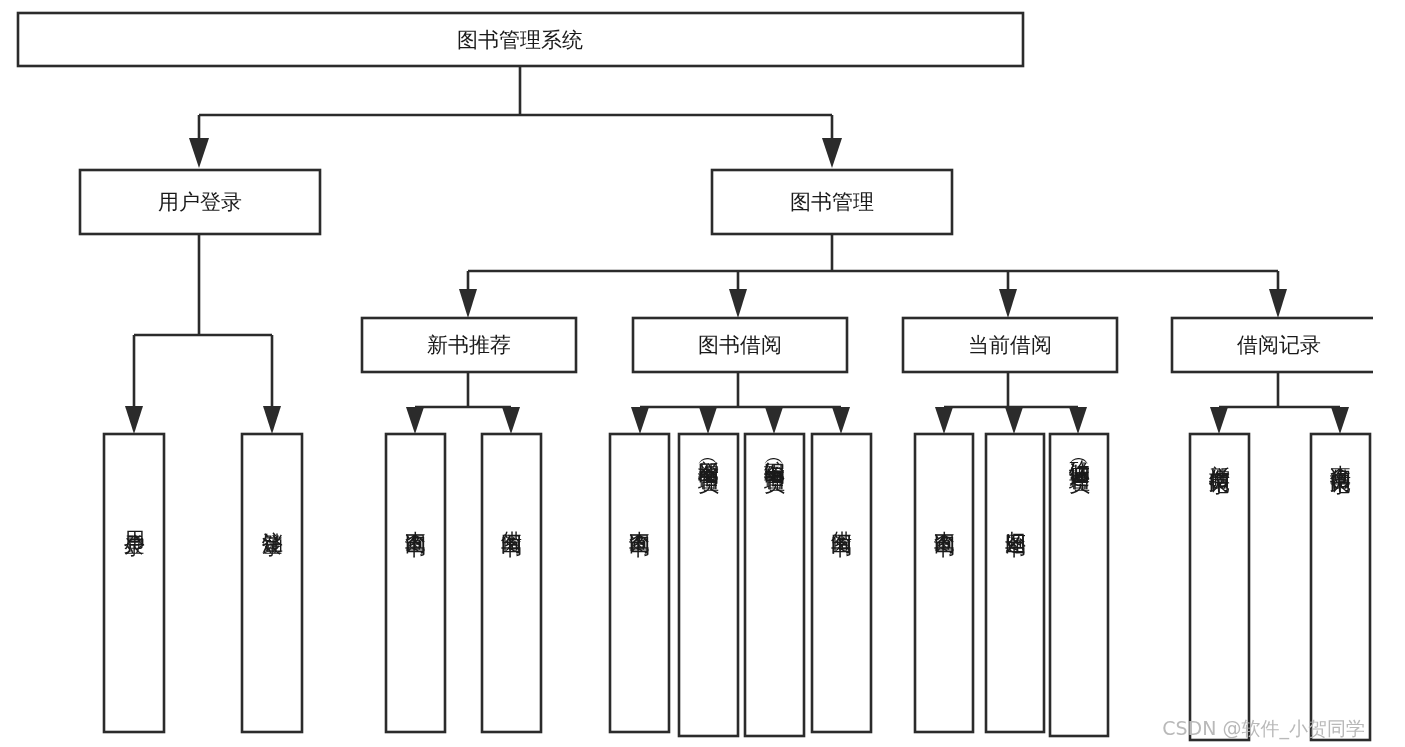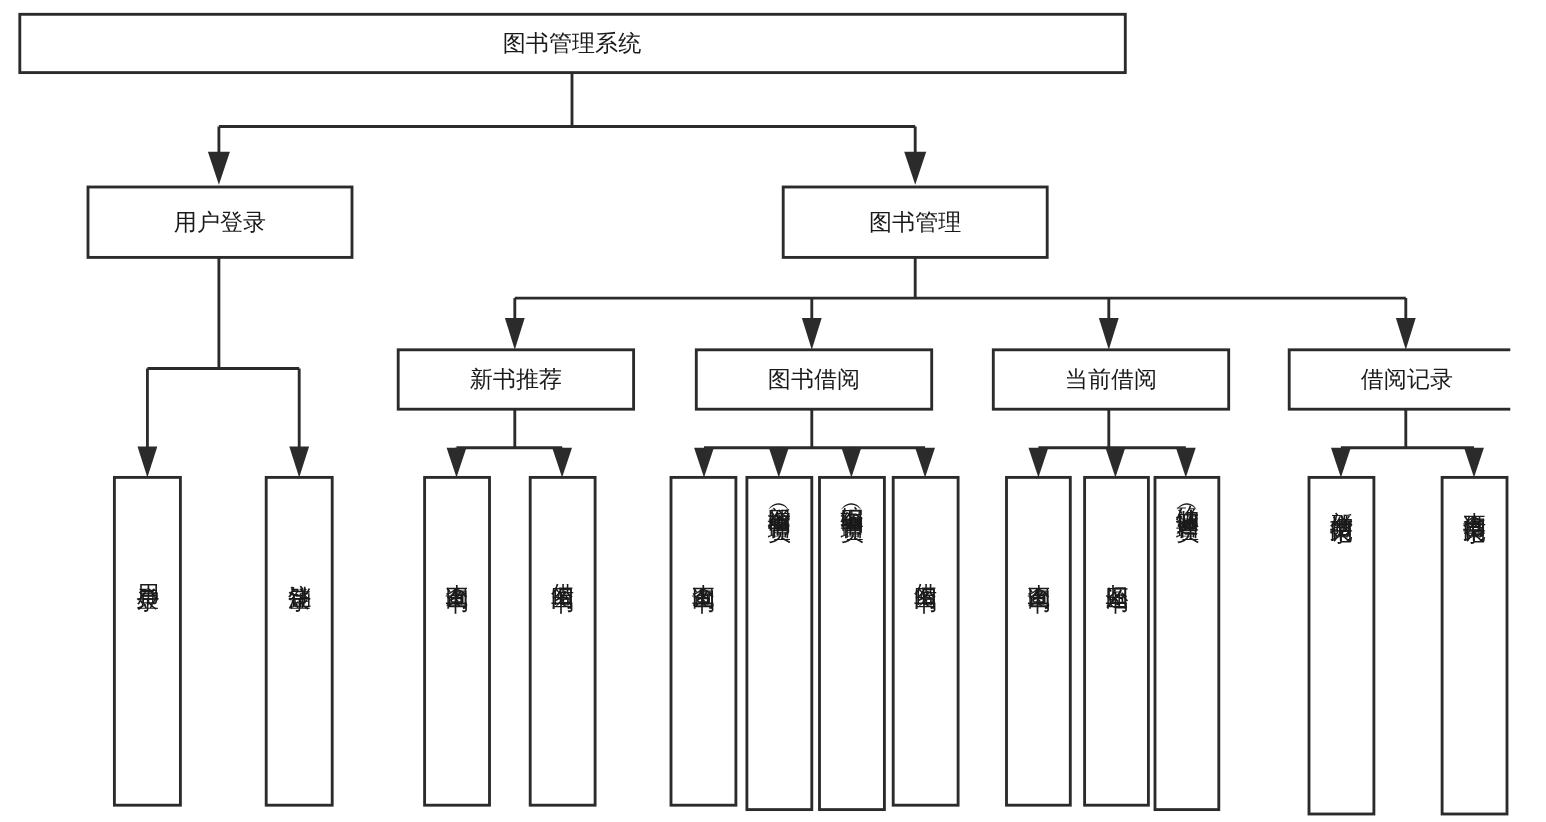--- a/index.html
+++ b/index.html
@@ -203,14 +203,15 @@
   <div class="node-label-v" style="left:774px; top:443px;">编辑图书（管理员）</div>
   <div class="node-label-v" style="left:841px; top:514px;">借阅图书</div>
 
   <div class="node-label-v" style="left:944px; top:514px;">查询图书</div>
   <div class="node-label-v" style="left:1015px; top:514px;">归还图书</div>
   <div class="node-label-v" style="left:1079px; top:443px;">确认归还（管理员）</div>
 
   <div class="node-label-v" style="left:1219px; top:448px;">新增借阅记录</div>
   <div class="node-label-v" style="left:1340px; top:448px;">查询借阅记录</div>
 
+  <div class="watermark">CSDN @软件_小贺同学</div>
 
 </div>
 
 </body></html>

